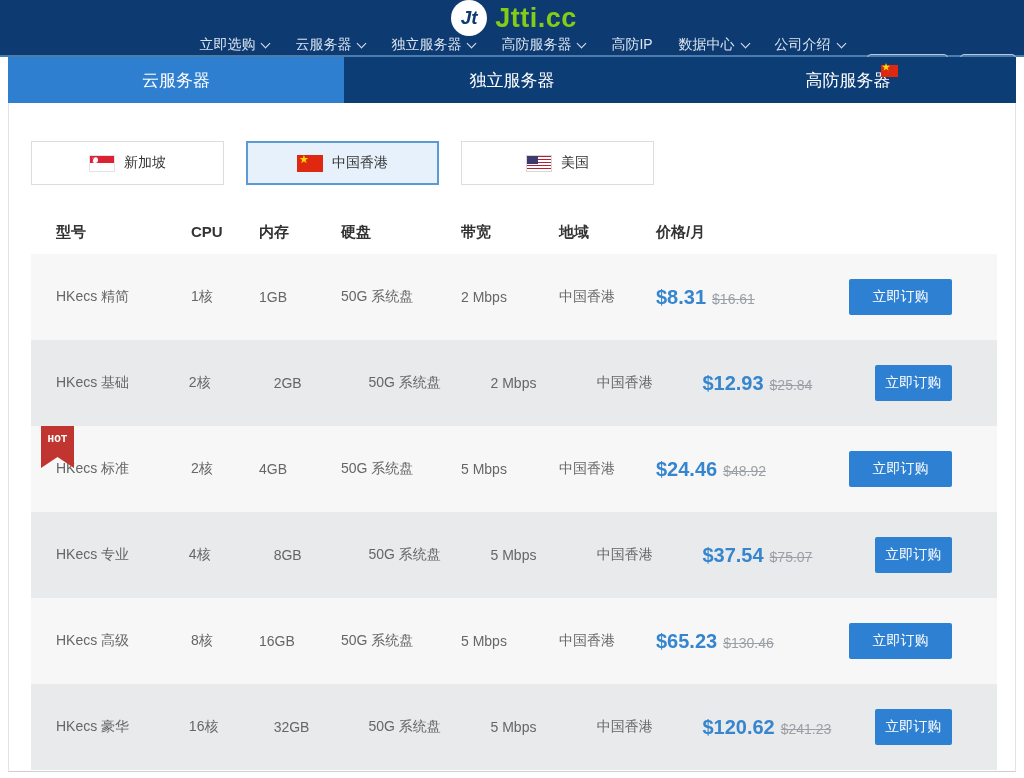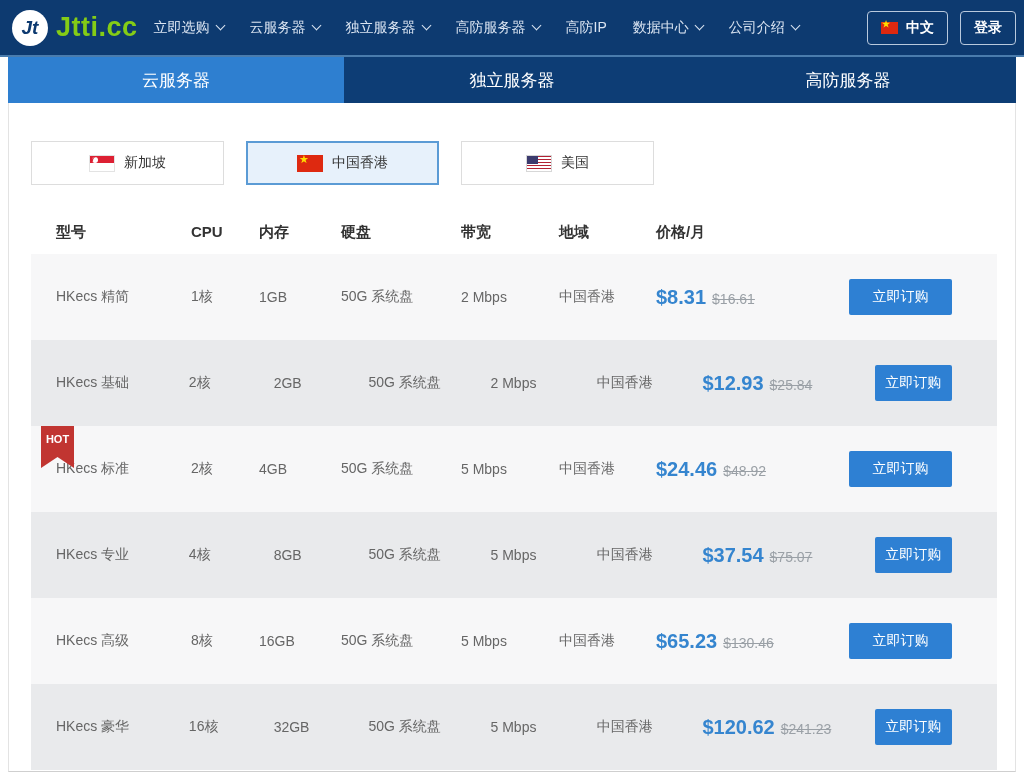--- a/index.html
+++ b/index.html
@@ -9,20 +9,21 @@
     font-family:"Liberation Sans", sans-serif;
     background:#fff; overflow:hidden;
   }
 
   
   .navbar {
     height:57px; background:var(--navbar-bg,#0d3a70);
     display:flex; align-items:center;
     padding:0 8px 0 12px;
     border-bottom:2px solid #4a7cad;
+    flex-direction:column;
   }
   .logo { display:flex; align-items:center; gap:8px; cursor:pointer; flex:0 0 auto; }
   .logo-icon {
     width:36px; height:36px; border-radius:50%;
     background:#fff; color:var(--navbar-bg,#0d3a70);
     font-weight:bold; font-style:italic; font-size:19px;
     display:flex; align-items:center; justify-content:center;
   }
   .brand { color:#84cc16; font-size:27px; font-weight:bold; letter-spacing:.5px; }
   .main-nav { display:flex; align-items:flex-start; gap:26px; margin-left:16px; }
@@ -101,20 +102,21 @@
     margin-left:auto; margin-right:45px; width:103px; height:36px;
     background:var(--btn-blue,#2e80d3); color:#fff; border:none; border-radius:2px;
     font-size:14px; cursor:pointer; font-family:"Liberation Sans", sans-serif;
   }
 
   .hot {
     display:none; position:absolute; top:0; left:10px; width:33px; height:42px;
     background:var(--hot-red,#c13531); color:#fff; font-size:11px; font-weight:bold;
     text-align:center; padding-top:7px;
     clip-path:polygon(0 0,100% 0,100% 100%,50% 74%,0 100%);
+    font-family:Liberation Mono, monospace;
   }
   .row.hot-row .hot { display:block; }
 </style>
 </head>
 <body>
 
 <header class="navbar">
   <div class="logo">
     <span class="logo-icon">Jt</span>
     <span class="brand">Jtti.cc</span>

